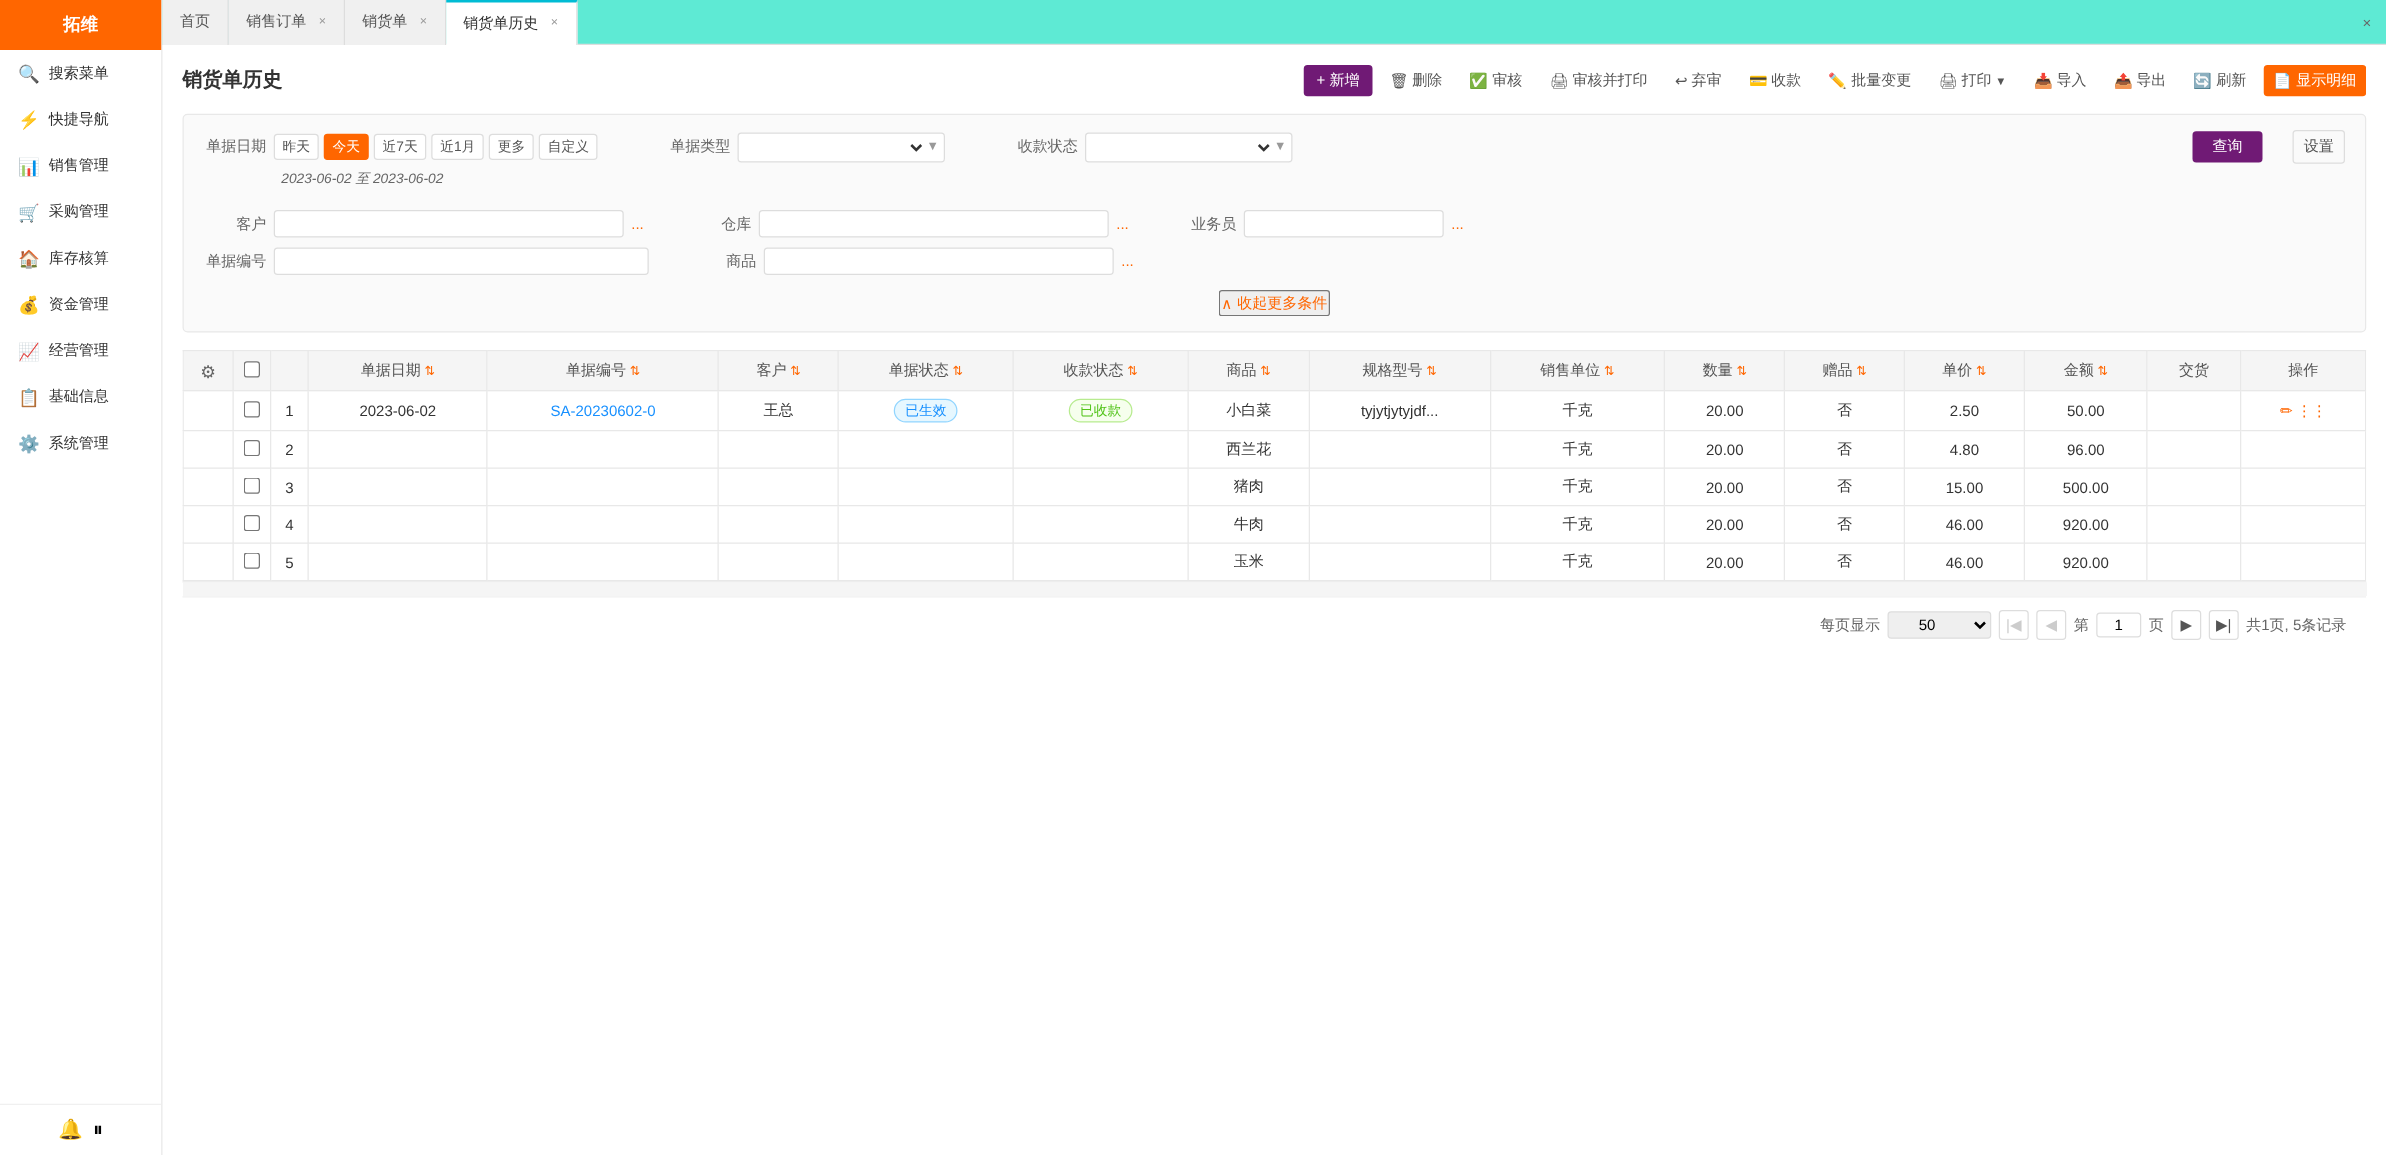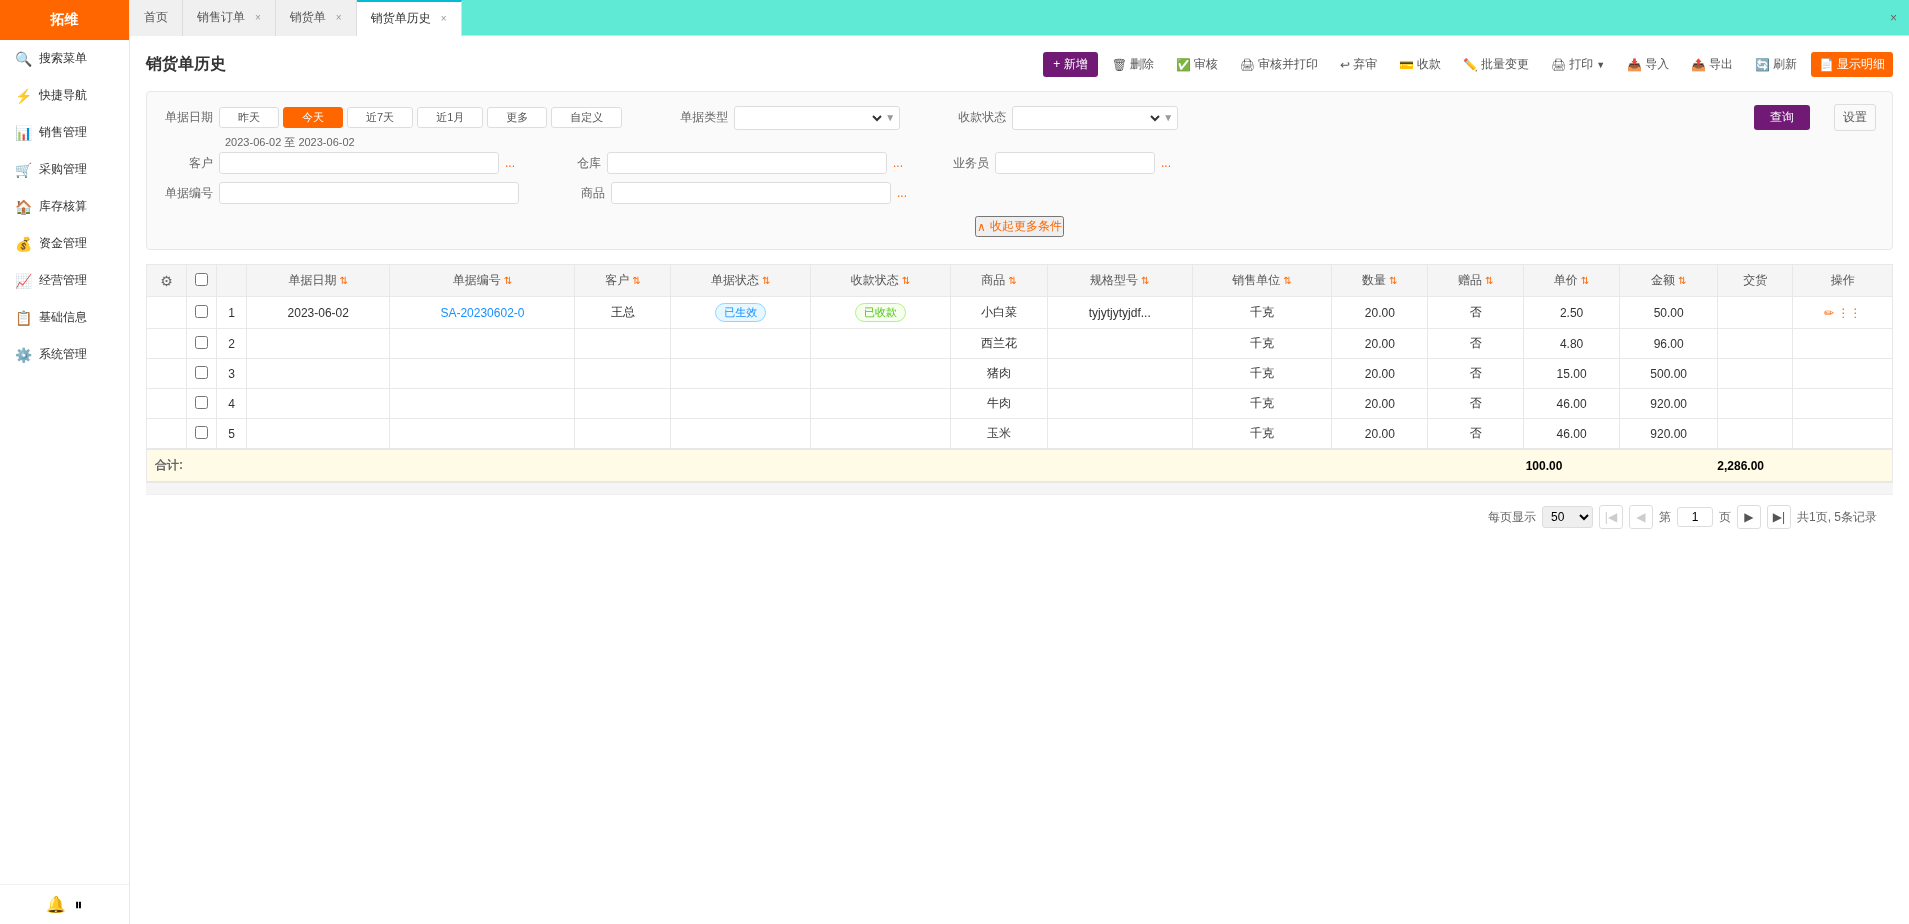--- a/index.html
+++ b/index.html
@@ -33,21 +33,21 @@
     .toolbar-btn-primary { background: #701a75; color: #fff; border-radius: 3px; padding: 4px 10px; }
 
     
     .filter-area { background: #fafafa; border: 1px solid #e8e8e8; border-radius: 4px; padding: 12px 16px; margin-bottom: 14px; }
     .filter-row { display: flex; align-items: center; gap: 16px; margin-bottom: 8px; }
     .filter-item { display: flex; align-items: center; gap: 6px; }
     .filter-label { color: #666; white-space: nowrap; min-width: 50px; text-align: right; }
     .filter-input { border: 1px solid #ddd; border-radius: 3px; padding: 3px 8px; color: #333; width: 160px; background: #fff; }
     .filter-input-wide { width: 280px; }
     .filter-date-group { display: flex; align-items: center; gap: 4px; }
-    .date-btn { padding: 2px 18px; border: 1px solid #ddd; background: #fff; cursor: pointer; border-radius: 3px; color: #555; font-size: 11px; }
+    .date-btn { padding: 2px 6px; border: 1px solid #ddd; background: #fff; cursor: pointer; border-radius: 3px; color: #555; font-size: 11px; }
     .date-btn.active { background: #ff6600; color: #fff; border-color: #ff6600; }
     .date-range { color: #666; font-size: 11px; }
     .ellipsis-btn { color: #ff6600; cursor: pointer; font-size: 12px; border: none; background: none; }
     .collapse-btn { display: flex; align-items: center; gap: 4px; color: #ff6600; cursor: pointer; font-size: 12px; text-align: center; margin-top: 4px; }
     .filter-bottom-row { display: flex; justify-content: center; }
     .select-with-arrow { display: flex; align-items: center; border: 1px solid #ddd; border-radius: 3px; background: #fff; }
     .select-with-arrow select { border: none; background: none; padding: 3px 4px; outline: none; color: #333; width: 130px; }
     .arrow-down { color: #999; padding-right: 4px; font-size: 10px; }
 
     
@@ -63,21 +63,21 @@
     .gear-btn { color: #666; cursor: pointer; border: none; background: none; font-size: 14px; }
     .table-footer { background: #fffbe6; border: 1px solid #e8e8e8; padding: 7px 8px; display: flex; align-items: center; }
     .footer-label { color: #666; font-weight: bold; margin-right: 12px; }
     .footer-spacer { flex: 1; }
     .footer-qty { width: 80px; text-align: center; font-weight: bold; }
     .footer-amount { width: 100px; text-align: right; font-weight: bold; }
 
     
     .pagination { display: flex; align-items: center; justify-content: flex-end; padding: 10px 16px; gap: 6px; border-top: 1px solid #f0f0f0; }
     .page-size-label { color: #666; }
-    .page-size-select { border: 1px solid #ddd; border-radius: 3px; padding: 2px 4px; }
+    .page-size-select { border: 1px solid #ddd; border-radius: 3px; padding: 2px 20px; }
     .page-nav-btn { width: 24px; height: 24px; display: flex; align-items: center; justify-content: center; border: 1px solid #ddd; background: #fff; cursor: pointer; border-radius: 3px; color: #555; }
     .page-nav-btn.disabled { color: #ccc; cursor: default; }
     .page-info { color: #666; }
     .page-input { width: 36px; border: 1px solid #ddd; border-radius: 3px; padding: 2px 4px; text-align: center; }
     .total-info { color: #666; }
 
     
     .table-scroll { overflow-x: auto; }
     .h-scrollbar { height: 12px; background: #f5f5f5; border-top: 1px solid #e8e8e8; overflow-x: scroll; }
     .h-scrollbar-inner { height: 1px; width: 2000px; }
@@ -237,21 +237,21 @@
             </select>
             <span class="arrow-down">▼</span>
           </div>
         </div>
         <div class="filter-item" style="margin-left:auto;gap:24px;">
           <button class="toolbar-btn toolbar-btn-primary" style="padding:4px 16px;">查询</button>
           <button class="toolbar-btn" style="border:1px solid #ddd;border-radius:3px;">设置</button>
         </div>
       </div>
 
-      <div style="margin-left:62px; margin-top:-4px; margin-bottom:2px;">
+      <div style="margin-left:62px; margin-top:-4px; margin-bottom:18px;font-style:italic;">
         <span class="date-range">2023-06-02 至 2023-06-02</span>
       </div>
 
       <div class="filter-row">
         <div class="filter-item">
           <span class="filter-label">客户</span>
           <input class="filter-input filter-input-wide" type="text" style="">
           <button class="ellipsis-btn">...</button>
         </div>
         <div class="filter-item" style="margin-left:20px;">
@@ -469,28 +469,20 @@
     <td>20.00</td>
     <td>否</td>
     <td>46.00</td>
     <td>920.00</td>
     <td></td>
     <td></td>
   </tr>
           </tbody>
       </table>
 
-      <div class="table-footer">
-        <span class="footer-label">合计:</span>
-        <div class="footer-spacer"></div>
-        <span class="footer-qty">100.00</span>
-        <span style="width:80px;"></span>
-        <span class="footer-amount">2,286.00</span>
-        <span style="width:120px;"></span>
-      </div>
     </div>
 
     <div class="h-scrollbar">
       <div class="h-scrollbar-inner"></div>
     </div>
 
     <div class="pagination">
       <span class="page-size-label">每页显示</span>
       <select class="page-size-select">
         <option value="50">50</option>

